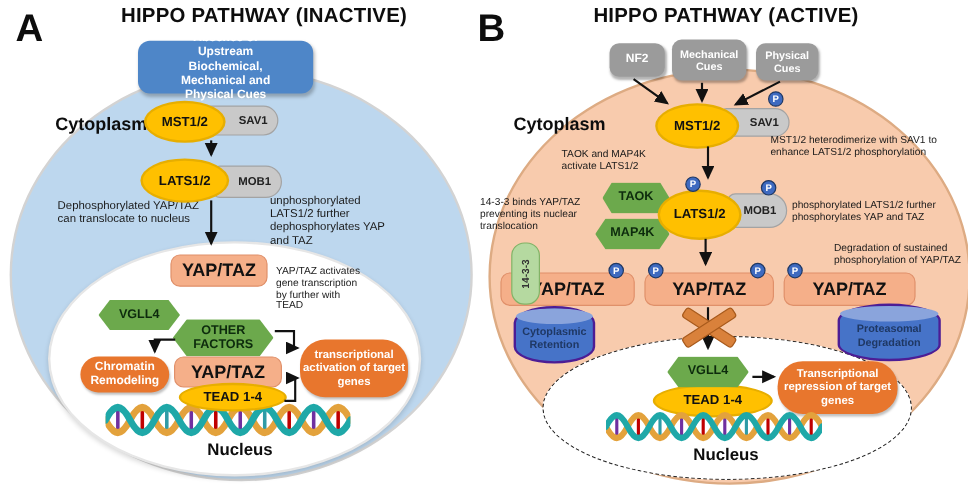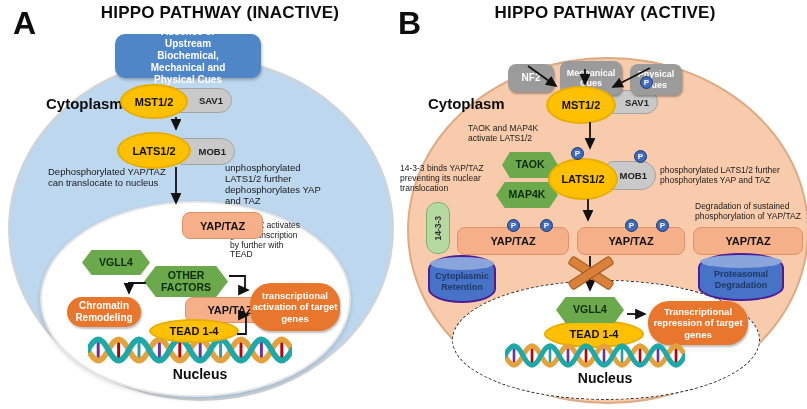--- a/index.html
+++ b/index.html
@@ -19,23 +19,23 @@
   .pill-yellow{background:#FFC000;border:2px solid #e7ae00;border-radius:50%;
      display:flex;align-items:center;justify-content:center;font-weight:bold;font-size:11px;color:#111;z-index:3;}
   .capsule-gray{background:#C9C9C9;border:1px solid #a3a3a3;border-radius:7px 15px 15px 7px;
      display:flex;align-items:center;justify-content:flex-end;font-weight:bold;font-size:9.5px;color:#222;
      padding-right:8px;box-sizing:border-box;z-index:2;}
   .box-blue{background:#4E86C8;border-radius:10px;box-shadow:1px 2px 3px rgba(0,0,0,.25);
      display:flex;align-items:center;justify-content:center;text-align:center;
      color:#fff;font-weight:bold;font-size:10px;line-height:1.2;z-index:3;padding:2px 22px;box-sizing:border-box;}
   .box-gray{background:#9B9B9B;border-radius:8px;box-shadow:1px 2px 2px rgba(0,0,0,.3);
      display:flex;align-items:center;justify-content:center;text-align:center;
-     color:#fff;font-weight:bold;font-size:9px;line-height:1.15;z-index:3;padding:2px 4px;box-sizing:border-box;margin-top:28px;}
+     color:#fff;font-weight:bold;font-size:9px;line-height:1.15;z-index:3;padding:2px 4px;box-sizing:border-box;}
   .box-salmon{background:#F5AF89;border:1.5px solid #e0906a;border-radius:8px;
-     display:flex;align-items:center;justify-content:center;font-weight:bold;font-size:11px;color:#111;z-index:3;margin-left:40px;}
+     display:flex;align-items:center;justify-content:center;font-weight:bold;font-size:15px;color:#111;z-index:3;}
   .box-orange{background:#E8762D;border-radius:21px;box-shadow:1px 2px 2px rgba(0,0,0,.25);
      display:flex;align-items:center;justify-content:center;text-align:center;
      color:#fff;font-weight:bold;font-size:9.5px;line-height:1.2;z-index:3;padding:3px 1px;box-sizing:border-box;}
   .hex-green{background:#6CA94C;clip-path:polygon(14% 0%,86% 0%,100% 50%,86% 100%,14% 100%,0% 50%);
      display:flex;align-items:center;justify-content:center;text-align:center;
      font-weight:bold;font-size:10.5px;color:#0d2b0d;line-height:1.05;z-index:3;}
   .cyl{z-index:3;background:#4673C8;border:2px solid #4c1d95;border-radius:50%/14px;}
   .cyl:before{content:"";position:absolute;top:0;left:0;right:0;height:13px;border-radius:50%;background:#8AA4DC;}
   .cyl-text{position:absolute;inset:0;display:flex;align-items:center;justify-content:center;text-align:center;
      font-weight:bold;font-size:9px;line-height:1.2;color:#1F3864;padding-top:6px;}
@@ -112,20 +112,21 @@
   <div class="abs box-gray" style="left:508px;top:36px;width:46px;height:28px;font-size:10px;">NF2</div>
   <div class="abs box-gray" style="left:560px;top:33px;width:62px;height:34px;">Mechanical Cues</div>
   <div class="abs box-gray" style="left:630px;top:36px;width:52px;height:31px;">Physical Cues</div>
 
   <div class="abs lbl-big" style="left:428px;top:95px;">Cytoplasm</div>
 
   <div class="abs capsule-gray" style="left:600px;top:90px;width:58px;height:24px;">SAV1</div>
   <div class="abs pill-yellow" style="left:546px;top:86px;width:66px;height:34px;">MST1/2</div>
   <div class="abs pbadge" style="left:640px;top:76px;">P</div>
 
+  <div class="abs note" style="left:642px;top:112px;width:152px;font-size:8.5px;">MST1/2 heterodimerize with SAV1 to enhance LATS1/2 phosphorylation</div>
   <div class="abs note" style="left:468px;top:124px;width:82px;font-size:8.5px;">TAOK and MAP4K activate LATS1/2</div>
 
   <div class="abs hex-green" style="left:502px;top:152px;width:56px;height:26px;">TAOK</div>
   <div class="abs hex-green" style="left:496px;top:182px;width:62px;height:26px;text-align:center;">MAP4K</div>
 
   <div class="abs capsule-gray" style="left:606px;top:161px;width:50px;height:29px;">MOB1</div>
   <div class="abs pill-yellow" style="left:548px;top:158px;width:66px;height:38px;">LATS1/2</div>
   <div class="abs pbadge" style="left:571px;top:147px;">P</div>
   <div class="abs pbadge" style="left:634px;top:150px;">P</div>
 

